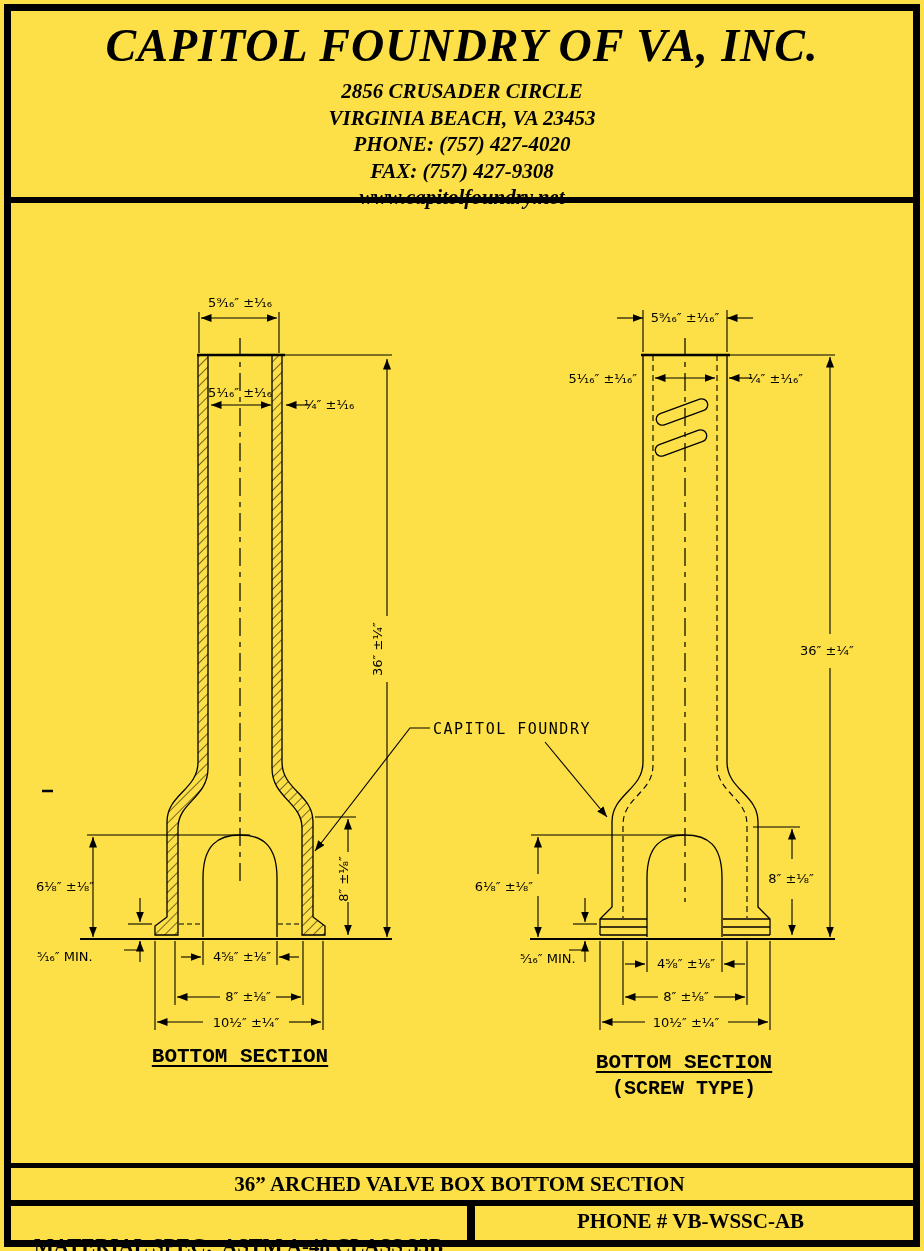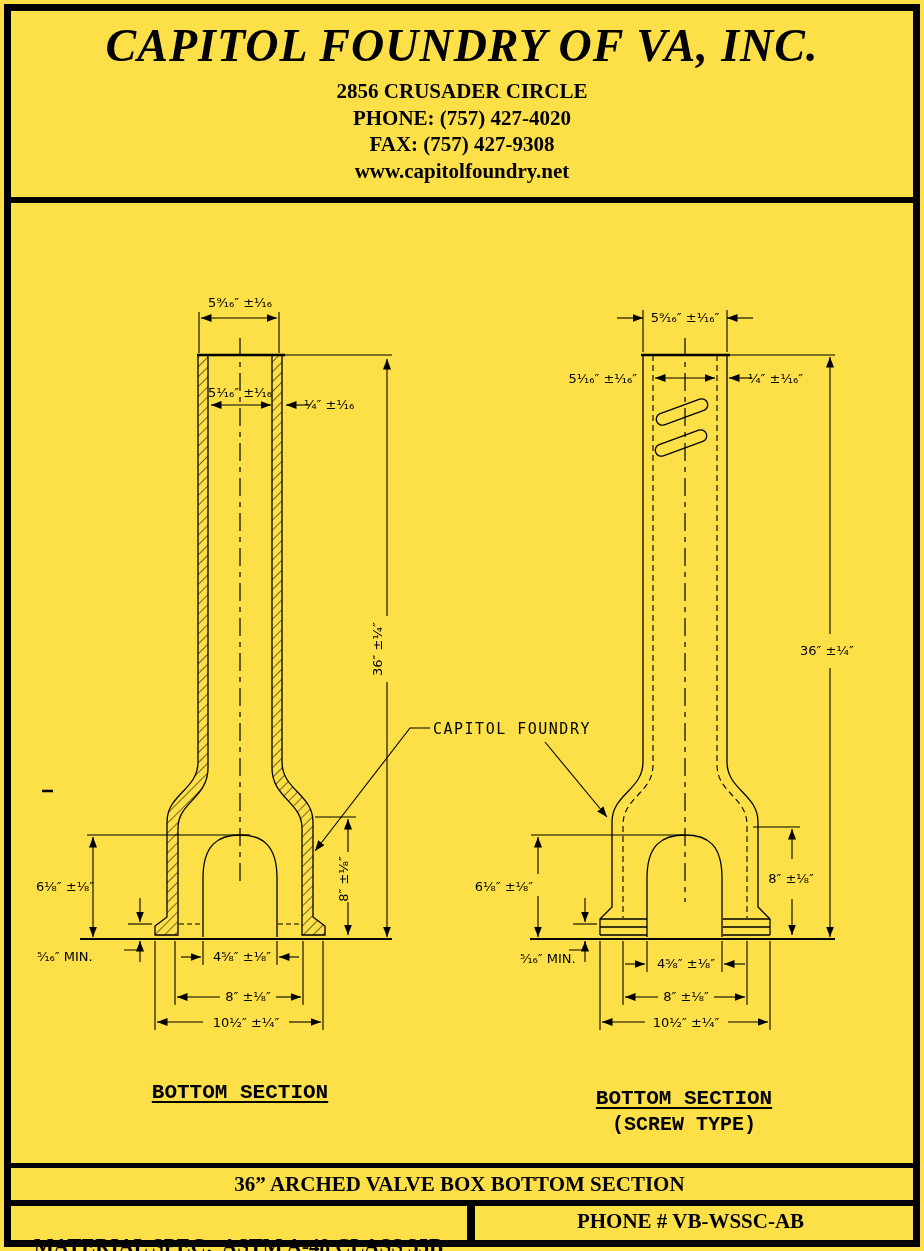--- a/index.html
+++ b/index.html
@@ -9,29 +9,29 @@
          border:7px solid #000;pointer-events:none;}
   .rule{position:absolute;left:10px;right:10px;background:#000;}
   .rule-header{top:197px;height:6px;}
   .rule-title-top{top:1163px;height:5px;}
   .rule-title-bottom{top:1200px;height:6px;}
   .vdivider{position:absolute;left:467px;top:1200px;width:8px;height:41px;background:#000;}
 
   header{position:absolute;left:11px;top:14px;width:902px;text-align:center;color:#000;}
   .company{font-size:46px;font-weight:bold;font-style:italic;letter-spacing:1px;
            margin:8px 0 10px 0;line-height:1.05;}
-  .addr{font-size:21px;font-weight:bold;margin:3px 0;line-height:1.12;}
+  .addr{font-size:21px;font-weight:bold;margin:3px 0;line-height:1.12;font-style:italic;}
 
   .art{position:absolute;left:0;top:0;}
   svg text{font-family:"DejaVu Sans","DejaVu Sans Mono",sans-serif;font-size:13px;fill:#000;stroke:none;}
   svg text.annot{font-family:"DejaVu Sans Mono",monospace;font-size:15px;letter-spacing:1.5px;}
 
   .caption{position:absolute;width:240px;text-align:center;color:#000;
            font-family:"Liberation Mono",monospace;font-weight:bold;line-height:1.25;}
-  .caption .c1{font-size:21px;text-decoration:underline;text-underline-offset:3px;margin-top:36px;}
+  .caption .c1{font-size:21px;text-decoration:underline;text-underline-offset:3px;}
   .caption .c2{font-size:20px;}
   .caption-slip{left:120px;top:1044px;}
   .caption-screw{left:564px;top:1050px;}
 
   .title-row{position:absolute;left:5px;right:10px;top:1168px;height:32px;
              display:flex;align-items:center;justify-content:center;
              font-size:21px;font-weight:bold;color:#000;}
   .bottom-row{position:absolute;left:10px;right:10px;top:1206px;height:31px;display:flex;color:#000;}
   .cell{display:flex;align-items:center;justify-content:center;
         font-size:21px;font-weight:bold;white-space:pre;}
@@ -40,20 +40,21 @@
 </style>
 </head>
 <body>
 
 <div class="page">
   <div class="frame"></div>
 
   <header>
     <div class="company">CAPITOL FOUNDRY OF VA, INC.</div>
     <div class="addr">2856 CRUSADER CIRCLE</div>
+    <div class="addr">VIRGINIA BEACH, VA 23453</div>
     <div class="addr">PHONE: (757) 427-4020</div>
     <div class="addr">FAX: (757) 427-9308</div>
     <div class="addr">www.capitolfoundry.net</div>
   </header>
 
   <div class="rule rule-header"></div>
 
   <svg class="art" width="924" height="1251" viewBox="0 0 924 1251">
     <defs>
       <marker id="arw" markerUnits="userSpaceOnUse" markerWidth="11" markerHeight="8" refX="10.5" refY="4" orient="auto-start-reverse">

